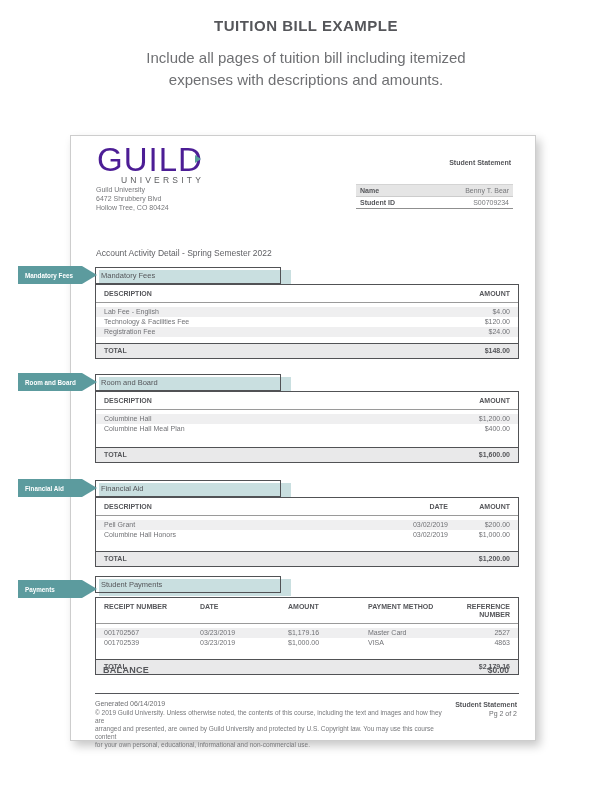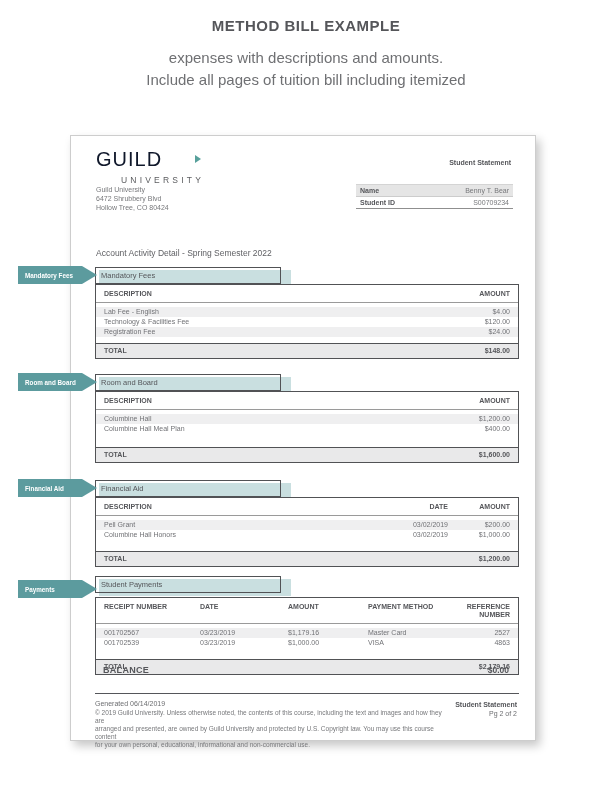--- a/index.html
+++ b/index.html
@@ -26,22 +26,22 @@
   .paper {
     position: absolute; left: 70px; top: 135px;
     width: 466px; height: 606px;
     background: #fff; border: 1px solid #cdcdcd;
     box-shadow: 4px 5px 9px rgba(0,0,0,0.22);
   }
 
   
   .logo { position: absolute; left: 25px; top: 11px; }
   .logo-word {
-    position: relative; font-size: 20px; line-height: 25px;
-    color: #0f172a; letter-spacing: 1px; font-weight: 400;
+    position: relative; font-size: 33px; line-height: 25px;
+    color: #4c1d95; letter-spacing: 1px; font-weight: 400; text-align: center;
   }
   .logo-tri {
     position: absolute; right: 3px; top: 8px; width: 0; height: 0;
     border-top: 4px solid transparent; border-bottom: 4px solid transparent;
     border-left: 6px solid #57a09b;
   }
   .logo-sub { font-size: 8.5px; letter-spacing: 3.2px; color: #5b5c5f; margin-top: 3px; margin-left: 25px; }
   .statement-label { position: absolute; top: 23px; right: 24px; font-size: 7px; font-weight: bold; color: #55565a; }
   .address { position: absolute; left: 25px; top: 49px; font-size: 7px; line-height: 9px; color: #77787b; }
 
@@ -110,24 +110,24 @@
   .callout::after {
     content: ""; position: absolute; left: 64px; top: 0; width: 0; height: 0;
     border-top: 9px solid transparent; border-bottom: 9px solid transparent;
     border-left: 15px solid #5c9b9e;
   }
   .co1 { top: 266px; } .co2 { top: 373px; } .co3 { top: 479px; } .co4 { top: 580px; }
 </style>
 </head>
 <body>
 
-<div class="page-title">METHOD BILL EXAMPLE</div>
+<div class="page-title">TUITION BILL EXAMPLE</div>
 <div class="page-subtitle">
+  <div>Include all pages of tuition bill including itemized</div>
   <div>expenses with descriptions and amounts.</div>
-  <div>Include all pages of tuition bill including itemized</div>
 </div>
 
 <div class="paper">
 
   <div class="logo">
     <div class="logo-word">
       <span>GUILD</span>
       <span class="logo-tri"></span>
     </div>
     <div class="logo-sub">UNIVERSITY</div>

